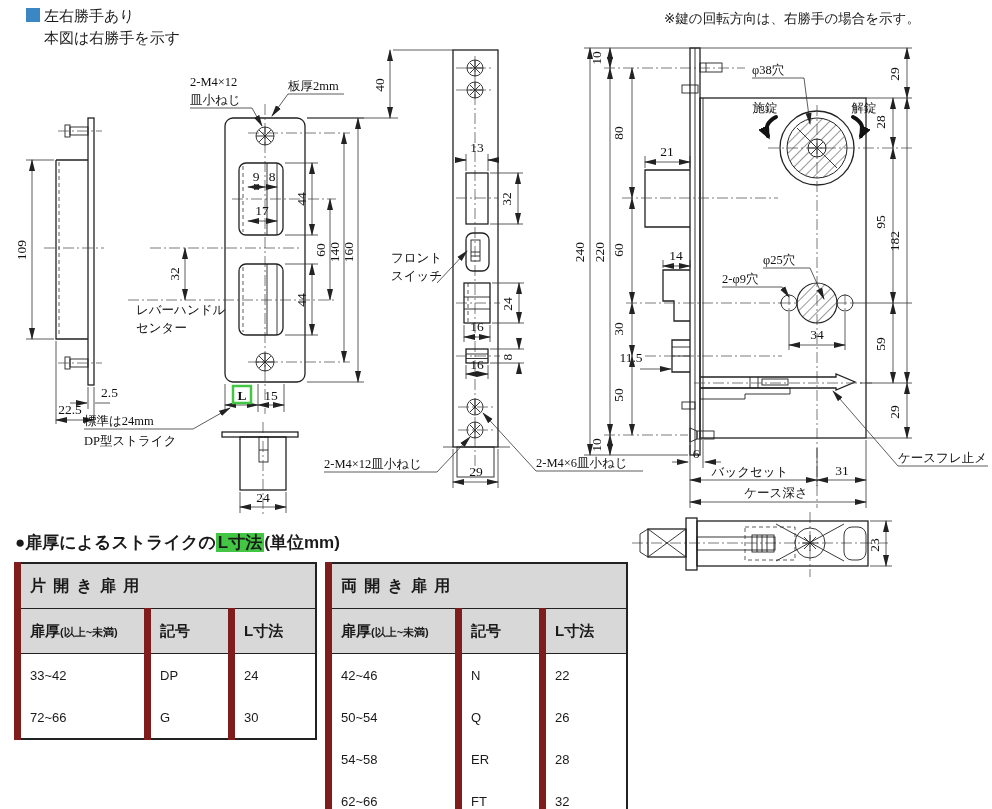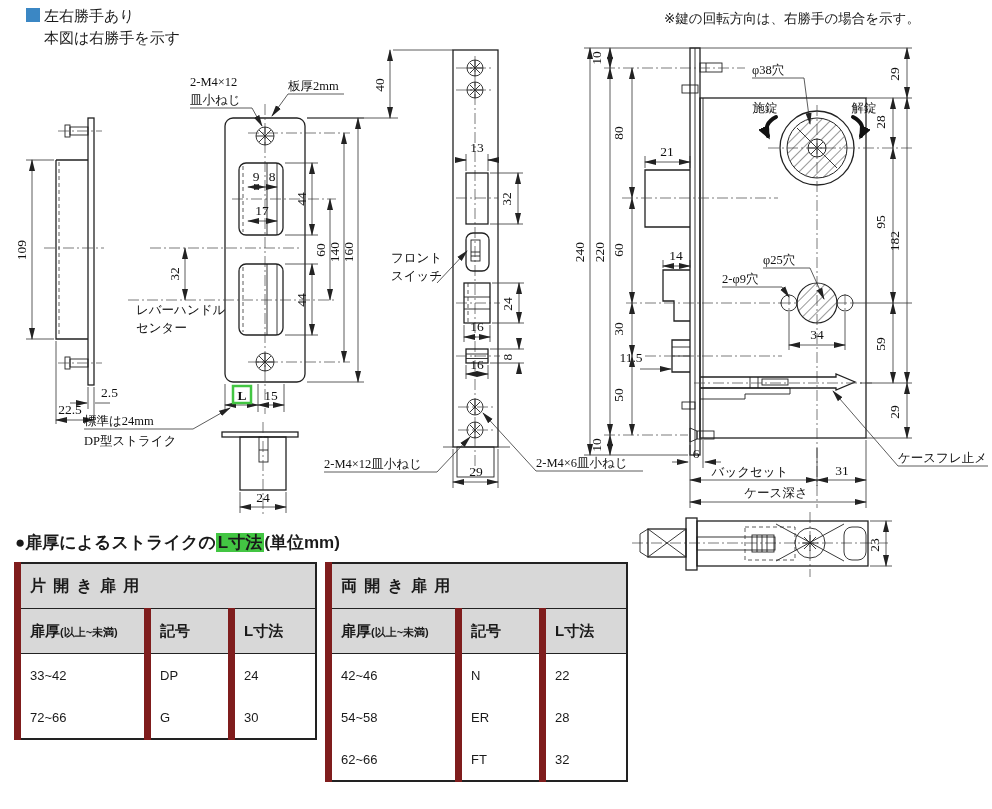--- a/index.html
+++ b/index.html
@@ -384,20 +384,25 @@
       <th>L寸法</th>
     </tr>
   </thead>
   <tbody>
       <tr>
         <td>42~46</td>
         <td>N</td>
         <td>22</td>
       </tr>
       <tr>
+        <td>50~54</td>
+        <td>Q</td>
+        <td>26</td>
+      </tr>
+      <tr>
         <td>54~58</td>
         <td>ER</td>
         <td>28</td>
       </tr>
       <tr>
         <td>62~66</td>
         <td>FT</td>
         <td>32</td>
       </tr>
     </tbody>

